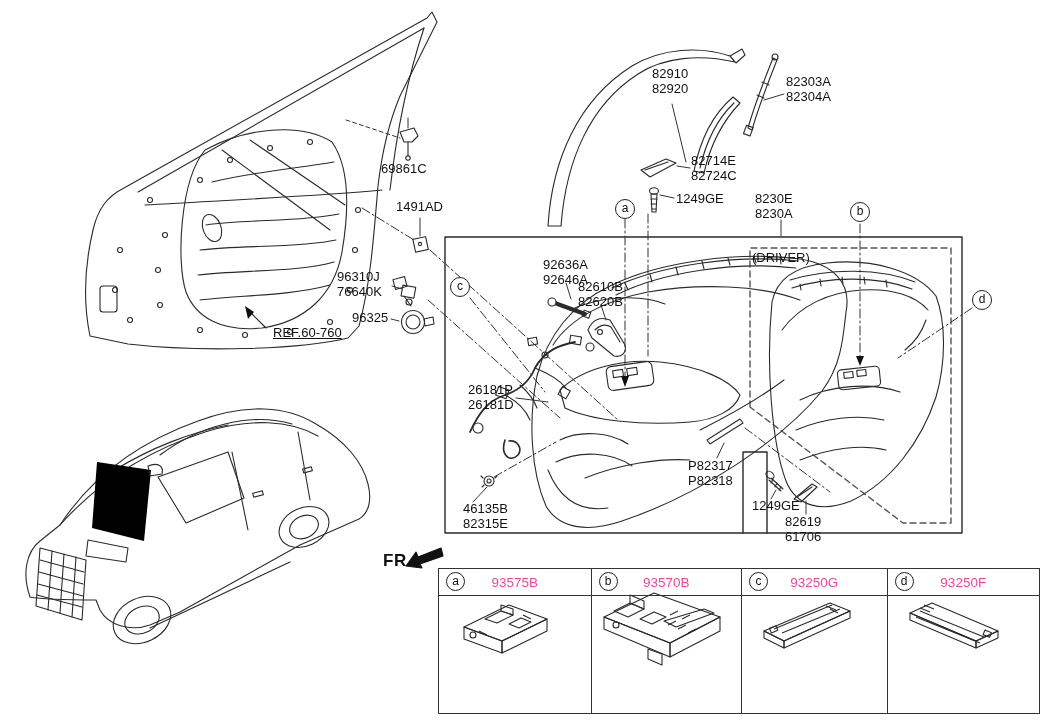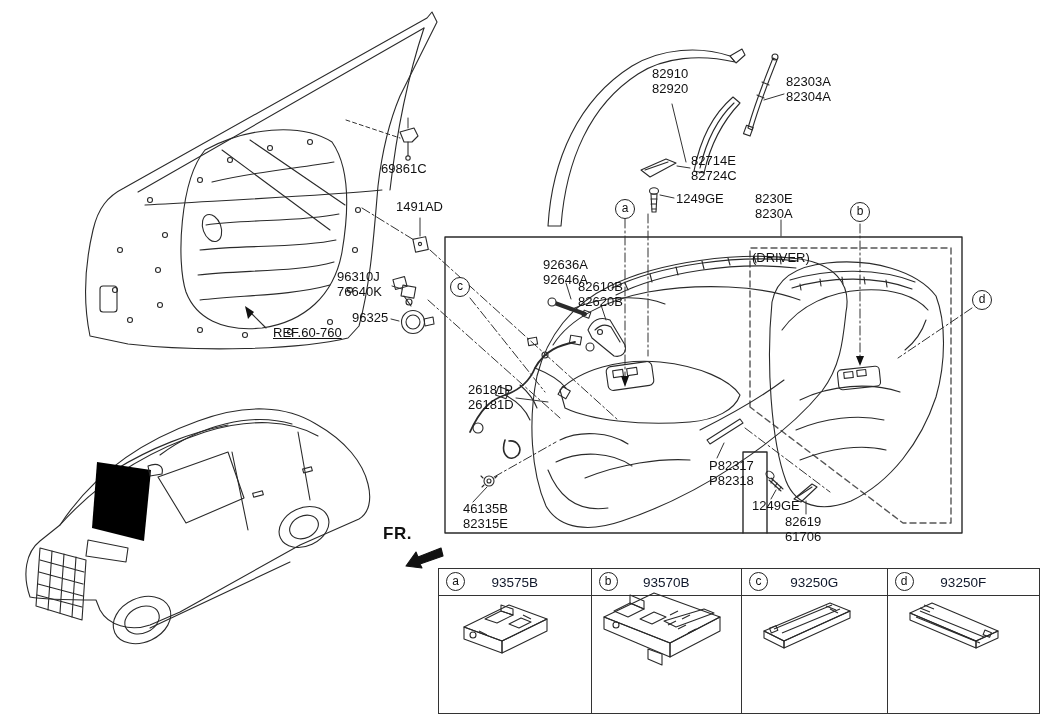--- a/index.html
+++ b/index.html
@@ -15,21 +15,21 @@
            color:#111;background:#fff;}
   
   #ptable{position:absolute;left:438px;top:568px;width:602px;height:146px;
           border:1.5px solid #333;box-sizing:border-box;display:flex;}
   .tcell{position:relative;height:100%;border-right:1.3px solid #333;box-sizing:border-box;
          display:flex;flex-direction:column;}
   .tcell:last-child{border-right:none;}
   .thead{position:relative;height:27px;border-bottom:1.3px solid #333;box-sizing:border-box;
          display:flex;align-items:center;justify-content:center;}
   .thead .ccircle{position:absolute;left:7px;top:3px;width:19px;height:19px;line-height:16px;}
-  .tpart{font:13.5px "Liberation Sans",sans-serif;color:#0f172a;}
+  .tpart{font:13.5px "Liberation Sans",sans-serif;color:#ec4899;}
   .tart{flex:1;display:flex;align-items:center;justify-content:center;}
 </style>
 </head>
 <body>
 
 <div id="stage">
 
 <svg width="1059" height="727" viewBox="0 0 1059 727">
   <g stroke="#2a2a2a" stroke-width="1.1" fill="none" stroke-linejoin="round" stroke-linecap="round">
 
@@ -257,27 +257,27 @@
   <div class="lbl" style="left:352px;top:310px">96325</div>
   <div class="lbl u" style="left:262px;top:325px">REF.60-760</div>
   <div class="lbl" style="left:543px;top:257px">92636A
 92646A</div>
   <div class="lbl" style="left:578px;top:279px">82610B
 82620B</div>
   <div class="lbl" style="left:468px;top:382px">26181P
 26181D</div>
   <div class="lbl" style="left:463px;top:501px">46135B
 82315E</div>
-  <div class="lbl" style="left:709px;top:458px">P82317
+  <div class="lbl" style="left:688px;top:458px">P82317
 P82318</div>
   <div class="lbl" style="left:752px;top:498px">1249GE</div>
   <div class="lbl" style="left:785px;top:514px">82619
 61706</div>
   <div class="lbl" style="left:752px;top:250px">(DRIVER)</div>
-  <div class="lbl fr" style="left:383px;top:526px">FR.</div>
+  <div class="lbl fr" style="left:383px;top:553px">FR.</div>
 
   <div class="ccircle" style="left:615px;top:199px">a</div>
   <div class="ccircle" style="left:850px;top:202px">b</div>
   <div class="ccircle" style="left:450px;top:277px">c</div>
   <div class="ccircle" style="left:972px;top:290px">d</div>
 
   <div id="ptable">
     <div class="tcell" style="width:153px">
       <div class="thead">
         <span class="ccircle">a</span>

